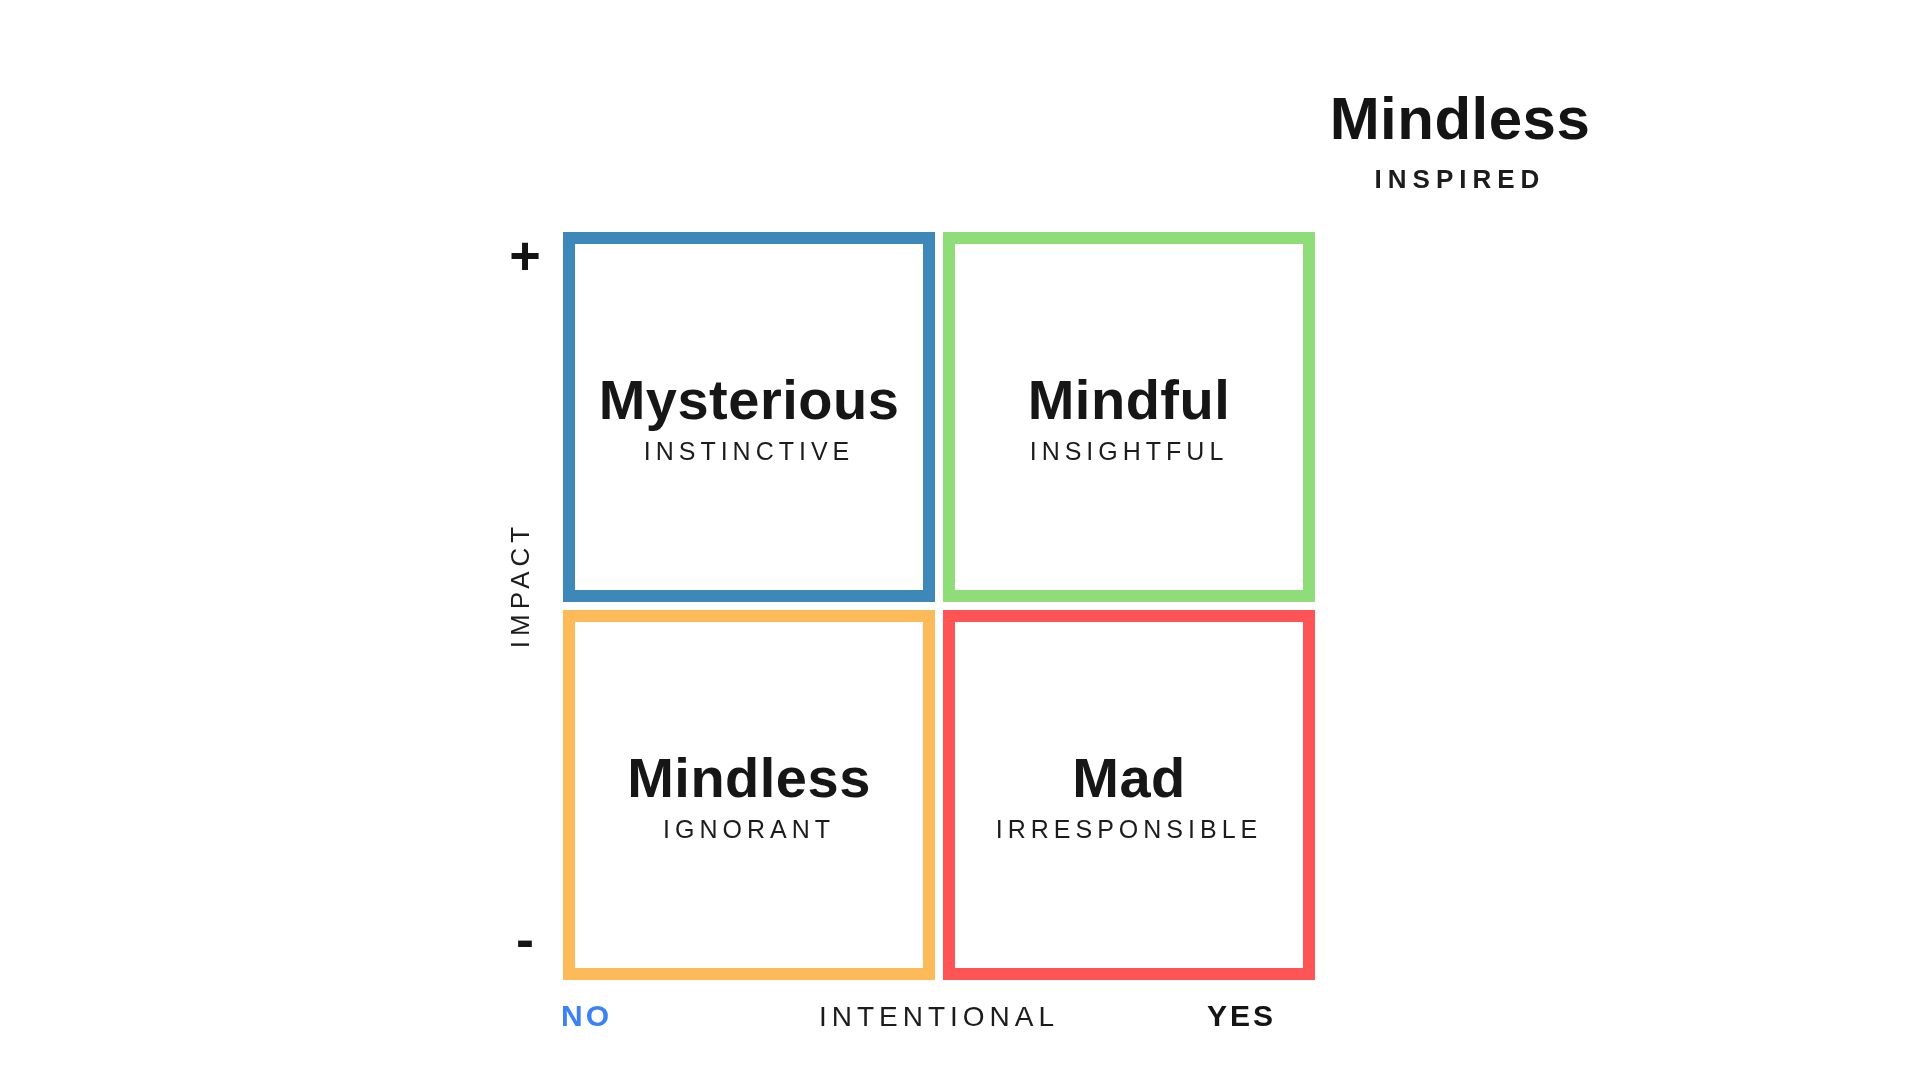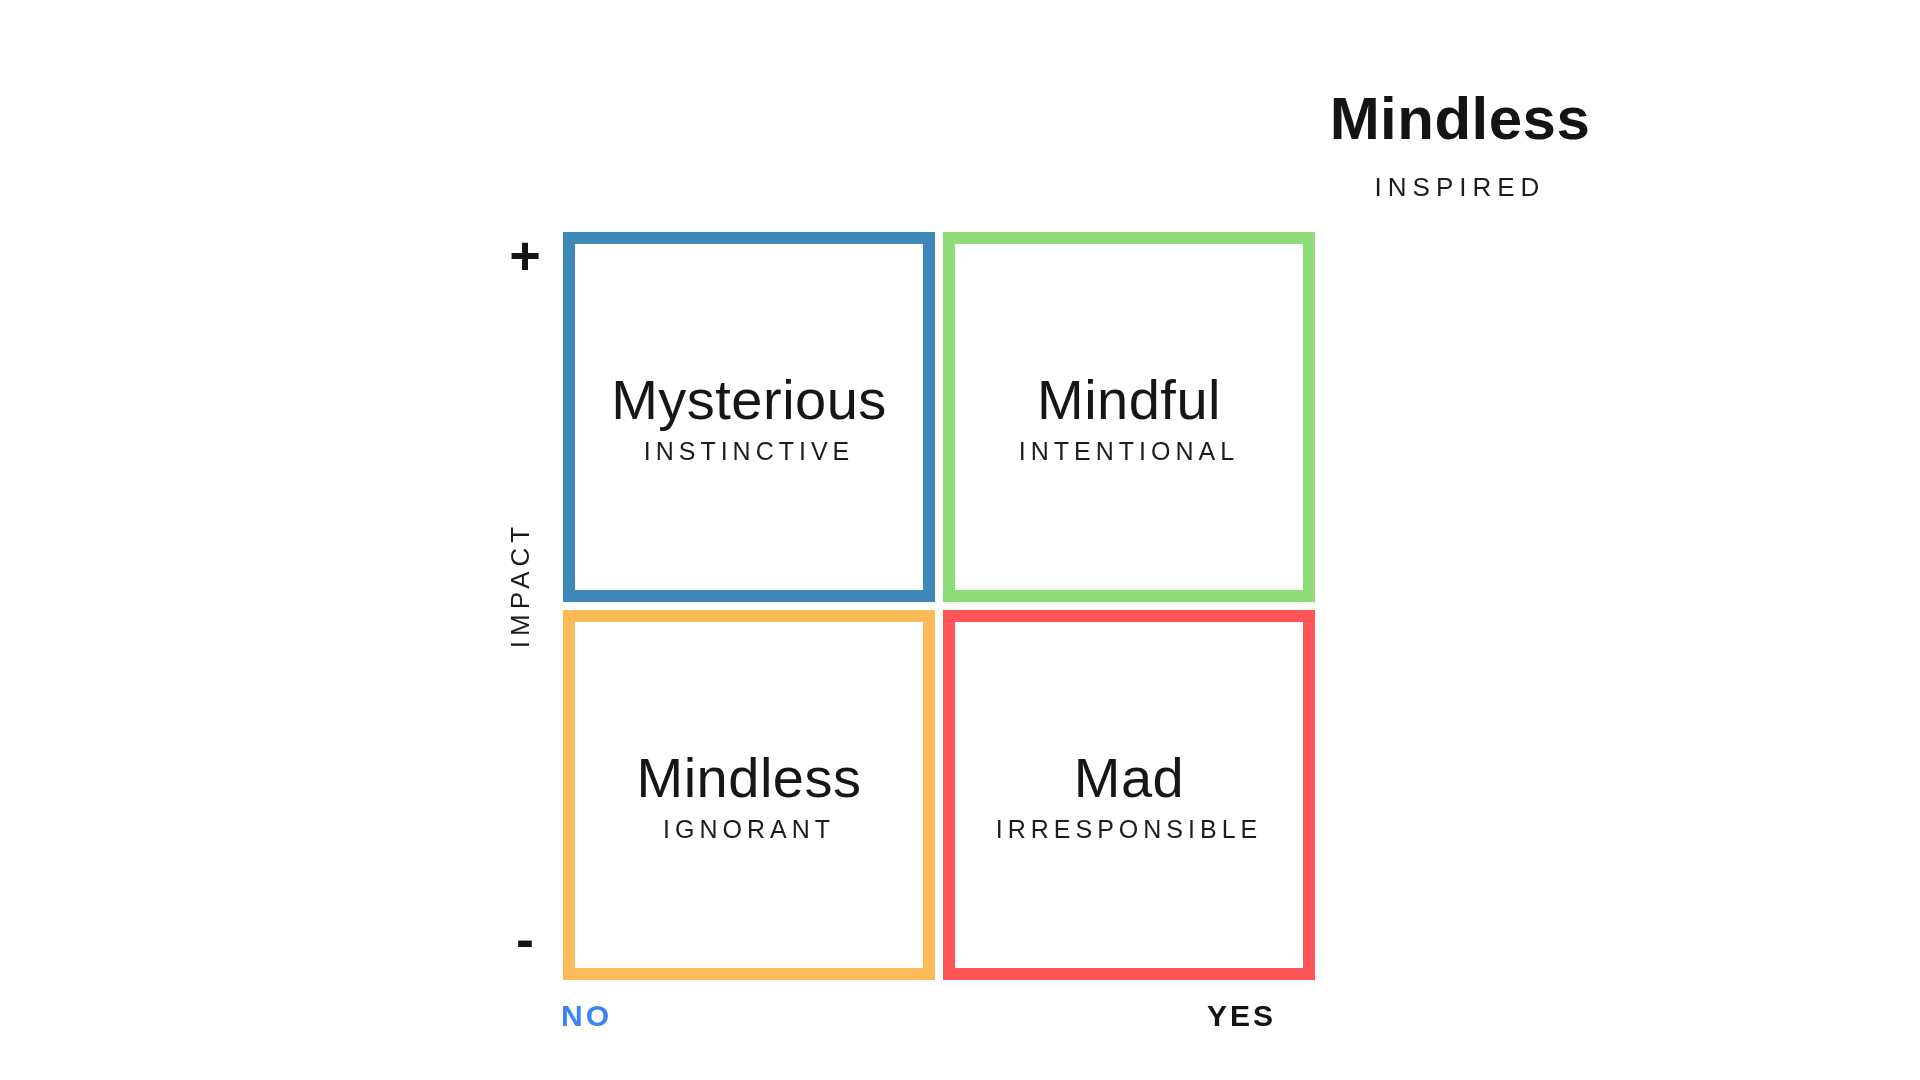--- a/index.html
+++ b/index.html
@@ -22,41 +22,41 @@
     display: flex; flex-direction: column;
     align-items: center; justify-content: center;
     text-align: center;
   }
   .q-top-left     { left: 563px; top: 232px; }
   .q-top-right    { left: 943px; top: 232px; }
   .q-bottom-left  { left: 563px; top: 610px; }
   .q-bottom-right { left: 943px; top: 610px; }
 
   .q-title {
-    font-size: 56px; font-weight: 400; line-height: 1.15;
+    font-size: 56px; font-weight: 700; line-height: 1.15;
     letter-spacing: 0.5px; color: #161616;
   }
   .q-subtitle {
     margin-top: 4px;
     font-size: 25px; font-weight: 400;
     letter-spacing: 5px; color: #1c1c1c;
   }
 
   
   .corner-label {
     position: absolute; left: 1270px; top: 86px; width: 380px;
     text-align: center;
   }
   .corner-title {
     font-size: 60px; font-weight: 700; line-height: 1.1; color: #141414;
     letter-spacing: 0.5px;
   }
   .corner-subtitle {
-    margin-top: 20px;
-    font-size: 26px; font-weight: 400; letter-spacing: 6px; color: #1c1c1c;
+    margin-top: 12px;
+    font-size: 26px; font-weight: 700; letter-spacing: 6px; color: #1c1c1c;
   }
 
   
   .plus-sign {
     position: absolute; left: 498px; top: 228px; width: 54px;
     text-align: center; font-size: 54px; font-weight: 700; color: #141414;
     line-height: 1;
   }
   .minus-sign {
     position: absolute; left: 498px; top: 912px; width: 54px;
@@ -97,33 +97,34 @@
     <div class="corner-subtitle">INSPIRED</div>
   </div>
 
   <div class="quadrant q-top-left" style="border-color: rgb(62, 135, 185);">
     <div class="q-title">Mysterious</div>
     <div class="q-subtitle">INSTINCTIVE</div>
   </div>
 
   <div class="quadrant q-top-right" style="border-color: rgb(143, 221, 121);">
     <div class="q-title">Mindful</div>
-    <div class="q-subtitle">INTENTIONAL</div>
+    <div class="q-subtitle">INSIGHTFUL</div>
   </div>
 
   <div class="quadrant q-bottom-left" style="border-color: rgb(252, 186, 88);">
     <div class="q-title">Mindless</div>
     <div class="q-subtitle">IGNORANT</div>
   </div>
 
   <div class="quadrant q-bottom-right" style="border-color: rgb(254, 84, 86);">
     <div class="q-title">Mad</div>
     <div class="q-subtitle">IRRESPONSIBLE</div>
   </div>
 
   <div class="plus-sign">+</div>
   <div class="impact-label">IMPACT</div>
   <div class="minus-sign">-</div>
 
   <div class="no-label">NO</div>
+  <div class="intentional-label">INTENTIONAL</div>
   <div class="yes-label">YES</div>
 
 </div>
 
 </body></html>

